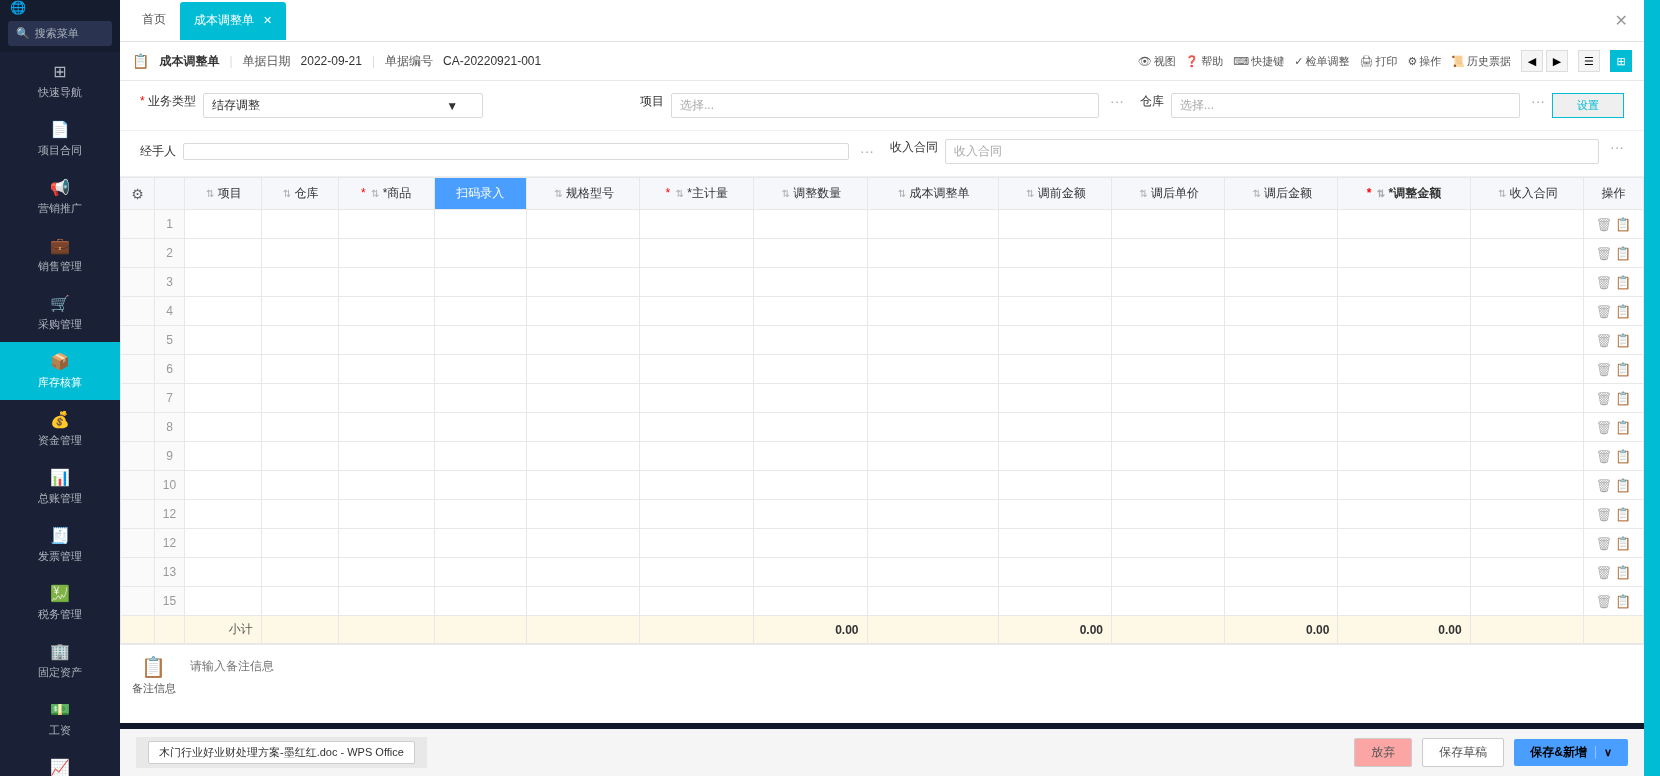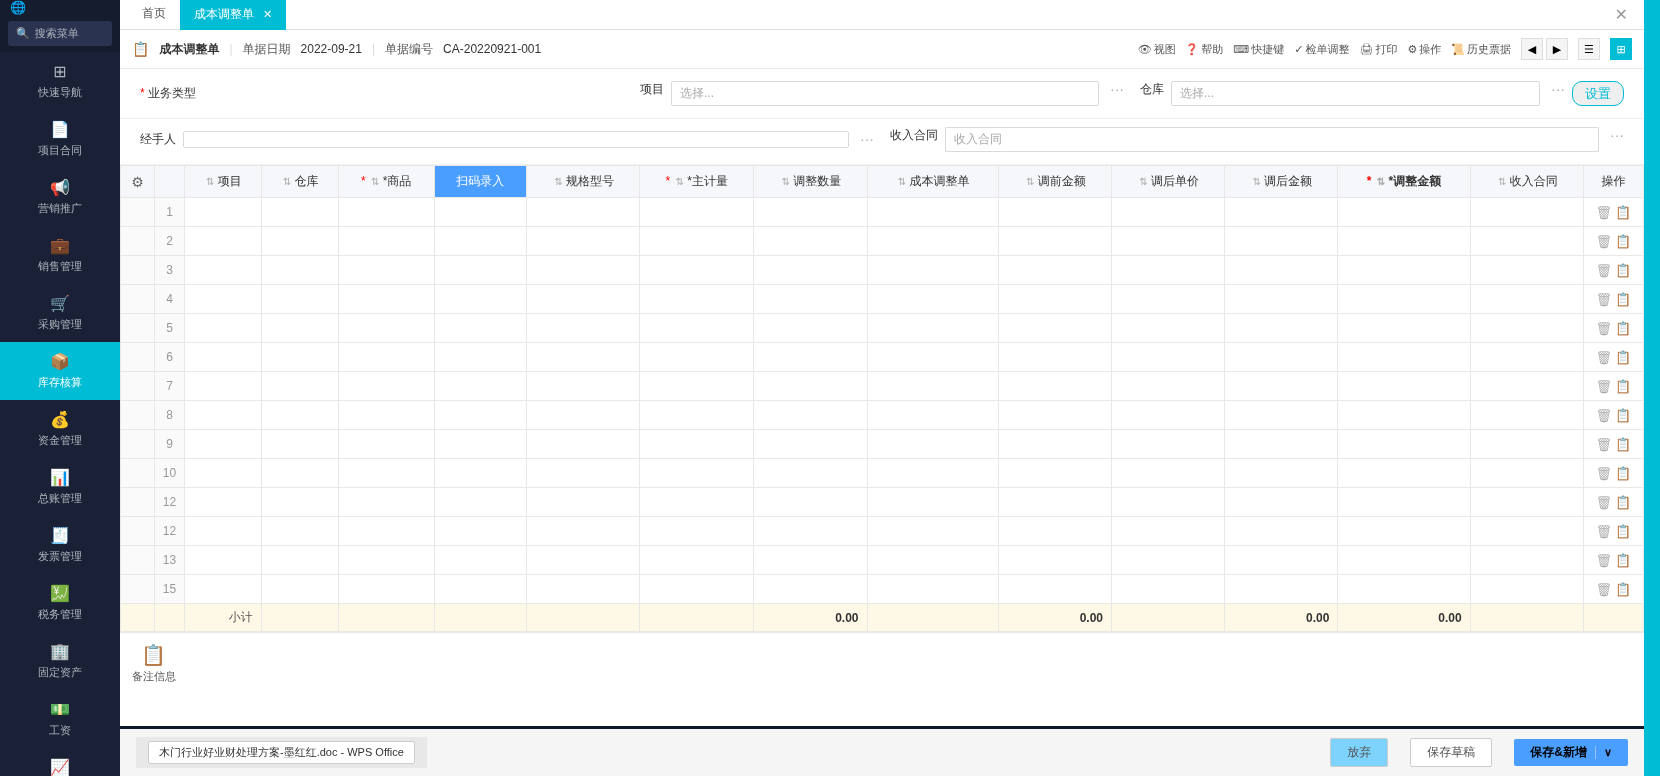--- a/index.html
+++ b/index.html
@@ -12,21 +12,21 @@
     .sidebar-search { padding: 6px 8px; background: #151c2e; }
     .sidebar-search-btn { background: #2a3350; border: none; color: #adb5bd; width: 100%; padding: 5px 8px; border-radius: 3px; display: flex; align-items: center; gap: 5px; cursor: pointer; font-size: 11px; }
     .sidebar-item { display: flex; flex-direction: column; align-items: center; padding: 10px 5px; cursor: pointer; color: #adb5bd; font-size: 11px; gap: 4px; }
     .sidebar-item.active { background: #00bcd4; color: #fff; }
     .sidebar-item .si-icon { font-size: 16px; }
 
     
     .main { flex: 1; display: flex; flex-direction: column; background: #f0f2f5; overflow: hidden; }
 
     
-    .tab-bar { background: #fff; display: flex; align-items: center; border-bottom: 1px solid #e0e0e0; height: 30px; padding: 0 8px; flex-shrink: 0; }
+    .tab-bar { background: #fff; display: flex; align-items: center; border-bottom: 1px solid #e0e0e0; height: 42px; padding: 0 8px; flex-shrink: 0; }
     .tab { padding: 0 14px; height: 38px; display: flex; align-items: center; gap: 5px; font-size: 12px; cursor: pointer; color: #555; border-bottom: 2px solid transparent; }
     .tab.active { color: #fff; background: #00bcd4; border-bottom: none; border-radius: 3px 3px 0 0; }
     .tab .tab-close { color: inherit; font-size: 11px; margin-left: 4px; }
     .tab.home { color: #555; background: none; }
 
     
     .form-container { background: #fff; flex: 1; overflow: auto; padding: 0; }
 
     
     .form-toolbar { display: flex; align-items: center; padding: 8px 12px; border-bottom: 1px solid #e8e8e8; gap: 10px; background: #fff; flex-wrap: wrap; }
@@ -43,21 +43,21 @@
     .toolbar-grid-btn.active { background: #00bcd4; color: #fff; border-color: #00bcd4; }
 
     
     .form-fields { display: flex; align-items: center; flex-wrap: wrap; padding: 8px 12px; gap: 0; border-bottom: 1px solid #f0f0f0; background: #fff; }
     .form-field { display: flex; gap: 7px; flex: 1; min-width: 280px; padding: 4px 8px; }
     .form-field-label { color: #333; font-size: 12px; white-space: nowrap; }
     .required-star { color: #f00; }
     .form-select { border: 1px solid #d9d9d9; border-radius: 2px; padding: 3px 24px 3px 8px; font-size: 12px; color: #333; background: #fff; flex: 1; max-width: 280px; display: flex; align-items: center; justify-content: space-between; cursor: pointer; }
     .form-input { border: 1px solid #d9d9d9; border-radius: 2px; padding: 3px 24px 3px 8px; font-size: 12px; color: #aaa; background: #fff; flex: 1; min-width: 120px; display: flex; align-items: center; }
     .dots-btn { color: #aaa; margin-left: 4px; cursor: pointer; font-size: 14px; }
-    .settings-btn { color: #00bcd4; font-size: 13px; cursor: pointer; border: 1px solid #00bcd4; border-radius: 10px; padding: 2px 12px; white-space: nowrap; }
+    .settings-btn { color: #00bcd4; font-size: 11px; cursor: pointer; border: 1px solid #00bcd4; border-radius: 0; padding: 2px 24px; white-space: nowrap; }
 
     .form-fields-row2 { display: flex; align-items: center; flex-wrap: wrap; padding: 4px 12px 8px; gap: 0; border-bottom: 1px solid #f0f0f0; background: #fff; }
 
     
     .table-container { background: #fff; flex: 1; overflow: auto; }
     .data-table { width: 100%; border-collapse: collapse; font-size: 12px; }
     .data-table th { background: #f5f7fa; border: 1px solid #e8e8e8; padding: 7px 6px; text-align: center; white-space: nowrap; color: #333; font-weight: normal; position: sticky; top: 0; z-index: 1; }
     .data-table th.required-col { color: #333; }
     .data-table th.required-col::before { content: "* "; color: #f00; }
     .data-table th.scan-col { background: #4a9eff; color: #fff; }
@@ -71,25 +71,25 @@
     th .sort-icon { color: #aaa; font-size: 10px; margin-left: 2px; cursor: pointer; }
     .settings-icon { color: #666; cursor: pointer; font-size: 14px; }
 
     
     .remarks-section { border-top: 1px solid #e8e8e8; padding: 10px 12px; display: flex; align-items: flex-start; gap: 10px; background: #fff; }
     .remarks-icon-btn { display: flex; flex-direction: column; align-items: center; gap: 2px; cursor: pointer; color: #555; font-size: 11px; }
     .remarks-icon { font-size: 20px; color: #555; }
     .remarks-input { flex: 1; border: none; outline: none; color: #aaa; font-size: 12px; padding: 4px; background: transparent; }
 
     
-    .bottom-bar { background: #f5f5f5; border-top: 3px solid #0f172a; padding: 8px 16px; display: flex; align-items: center; justify-content: flex-end; gap: 22px; flex-shrink: 0; }
+    .bottom-bar { background: #f5f5f5; border-top: 6px solid #0f172a; padding: 8px 16px; display: flex; align-items: center; justify-content: flex-end; gap: 10px; flex-shrink: 0; }
     .taskbar { background: #e8e8e8; padding: 4px 12px; display: flex; align-items: center; gap: 8px; flex-shrink: 0; }
     .taskbar-item { background: #fff; border: 1px solid #ccc; padding: 3px 10px; font-size: 11px; color: #333; cursor: pointer; border-radius: 2px; }
 
-    .btn-abandon { border: 1px solid #ccc; background: #7dd3fc; color: #555; padding: 5px 16px; border-radius: 2px; cursor: pointer; font-size: 12px; }
+    .btn-abandon { border: 1px solid #ccc; background: #fca5a5; color: #555; padding: 5px 16px; border-radius: 2px; cursor: pointer; font-size: 12px; }
     .btn-save-draft { border: 1px solid #ccc; background: #fff; color: #555; padding: 5px 16px; border-radius: 2px; cursor: pointer; font-size: 12px; }
     .btn-save-new { border: none; background: #4a9eff; color: #000000; padding: 5px 16px; border-radius: 2px; cursor: pointer; font-size: 12px; display: flex; align-items: center; gap: 0; font-weight: bold; }
     .btn-save-new .dropdown-arrow { border-left: 1px solid rgba(255,255,255,0.4); margin-left: 8px; padding-left: 8px; font-size: 11px; }
 
     
     .right-panel { width: 16px; background: #00bcd4; display: flex; align-items: center; justify-content: center; flex-shrink: 0; }
     .right-panel-text { color: #fff; font-size: 10px; writing-mode: vertical-rl; }
 
     
     .window-close { margin-left: auto; color: #999; cursor: pointer; font-size: 16px; padding: 0 8px; }
@@ -199,20 +199,24 @@
         <button class="toolbar-nav-btn">◀</button>
         <button class="toolbar-nav-btn">▶</button>
       </div>
       <button class="toolbar-grid-btn">☰</button>
       <button class="toolbar-grid-btn active">⊞</button>
     </div>
 
     <div class="form-fields">
       <div class="form-field">
         <span class="form-field-label"><span class="required-star">*</span> <span>业务类型</span></span>
+        <div class="form-select">
+          <span>结存调整</span>
+          <span>▼</span>
+        </div>
       </div>
       <div class="form-field">
         <span class="form-field-label">项目</span>
         <div class="form-input">
           <span class="placeholder">选择...</span>
         </div>
         <span class="dots-btn">···</span>
       </div>
       <div class="form-field">
         <span class="form-field-label">仓库</span>
@@ -606,20 +610,21 @@
             </tr>
           </tbody>
       </table>
     </div>
 
     <div class="remarks-section">
       <div class="remarks-icon-btn">
         <span class="remarks-icon">📋</span>
         <span>备注信息</span>
       </div>
+      <input class="remarks-input" type="text" placeholder="请输入备注信息" style="">
     </div>
 
   </div>
 
   <div class="bottom-bar">
     <div class="taskbar">
       <span class="taskbar-item">木门行业好业财处理方案-墨红红.doc - WPS Office</span>
     </div>
     <span style="flex:1"></span>
     <button class="btn-abandon">放弃</button>

